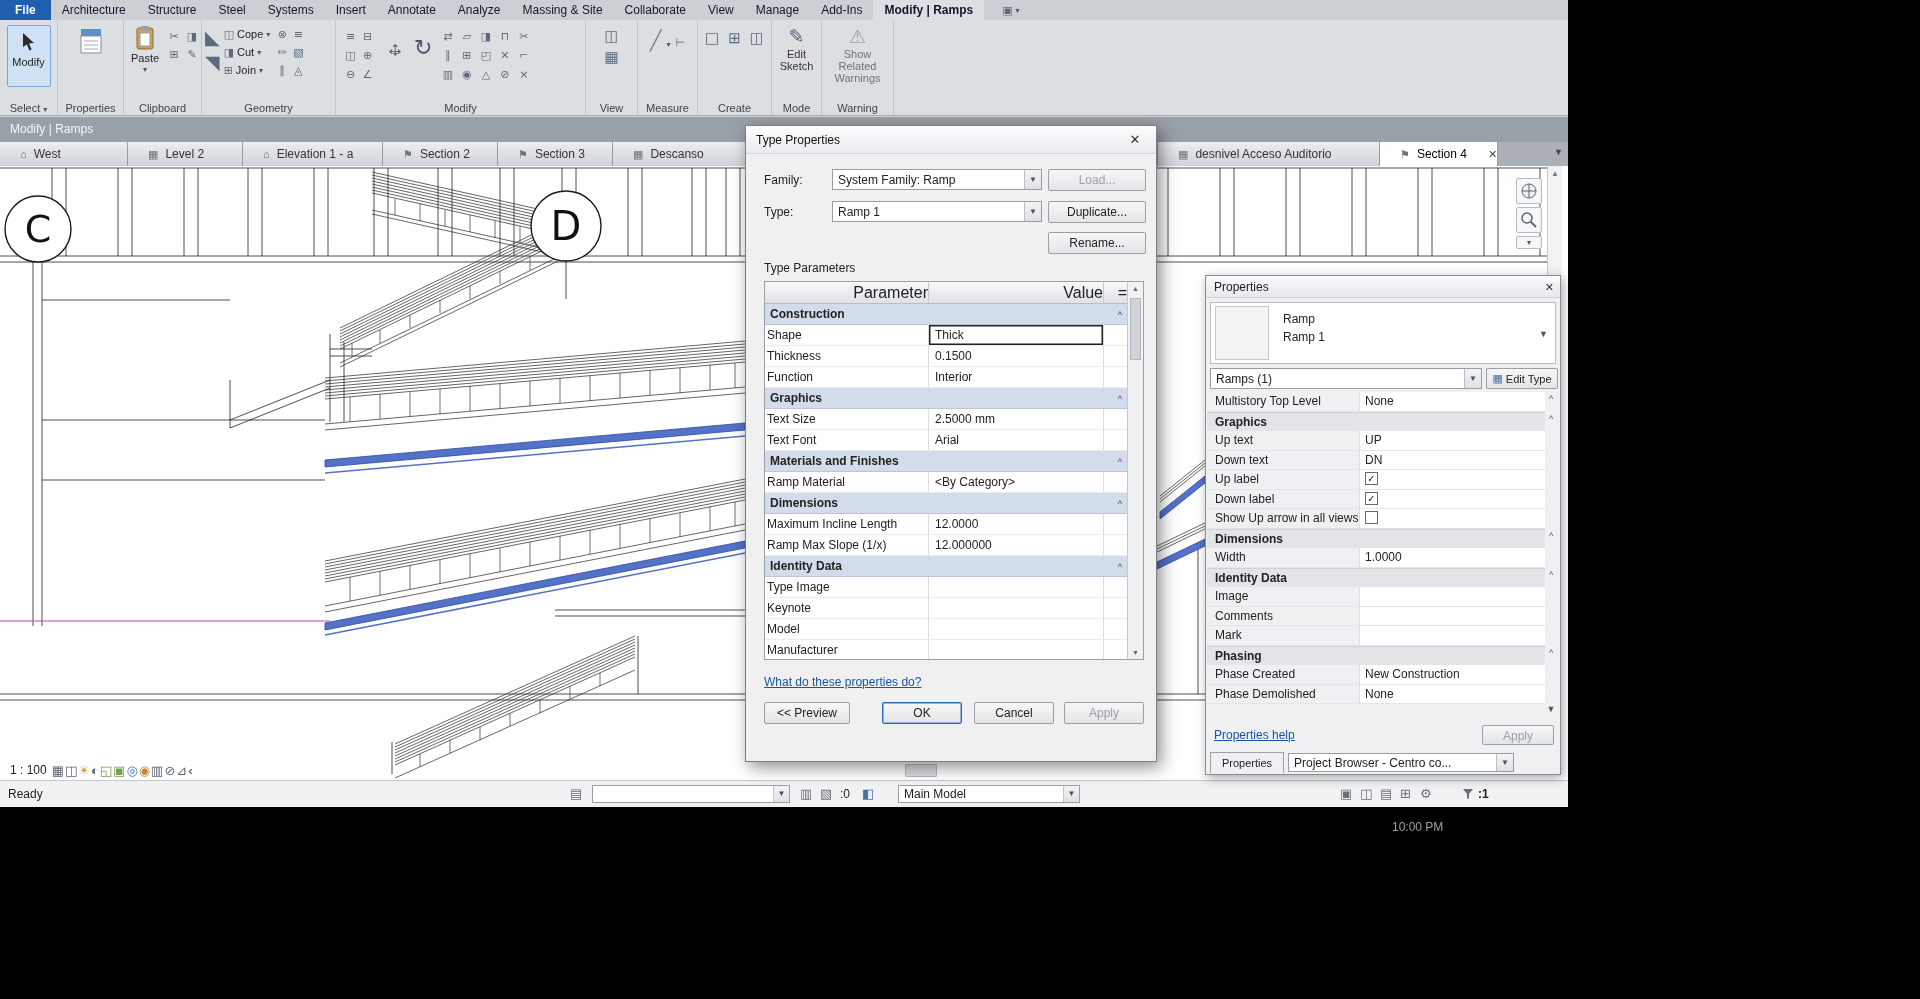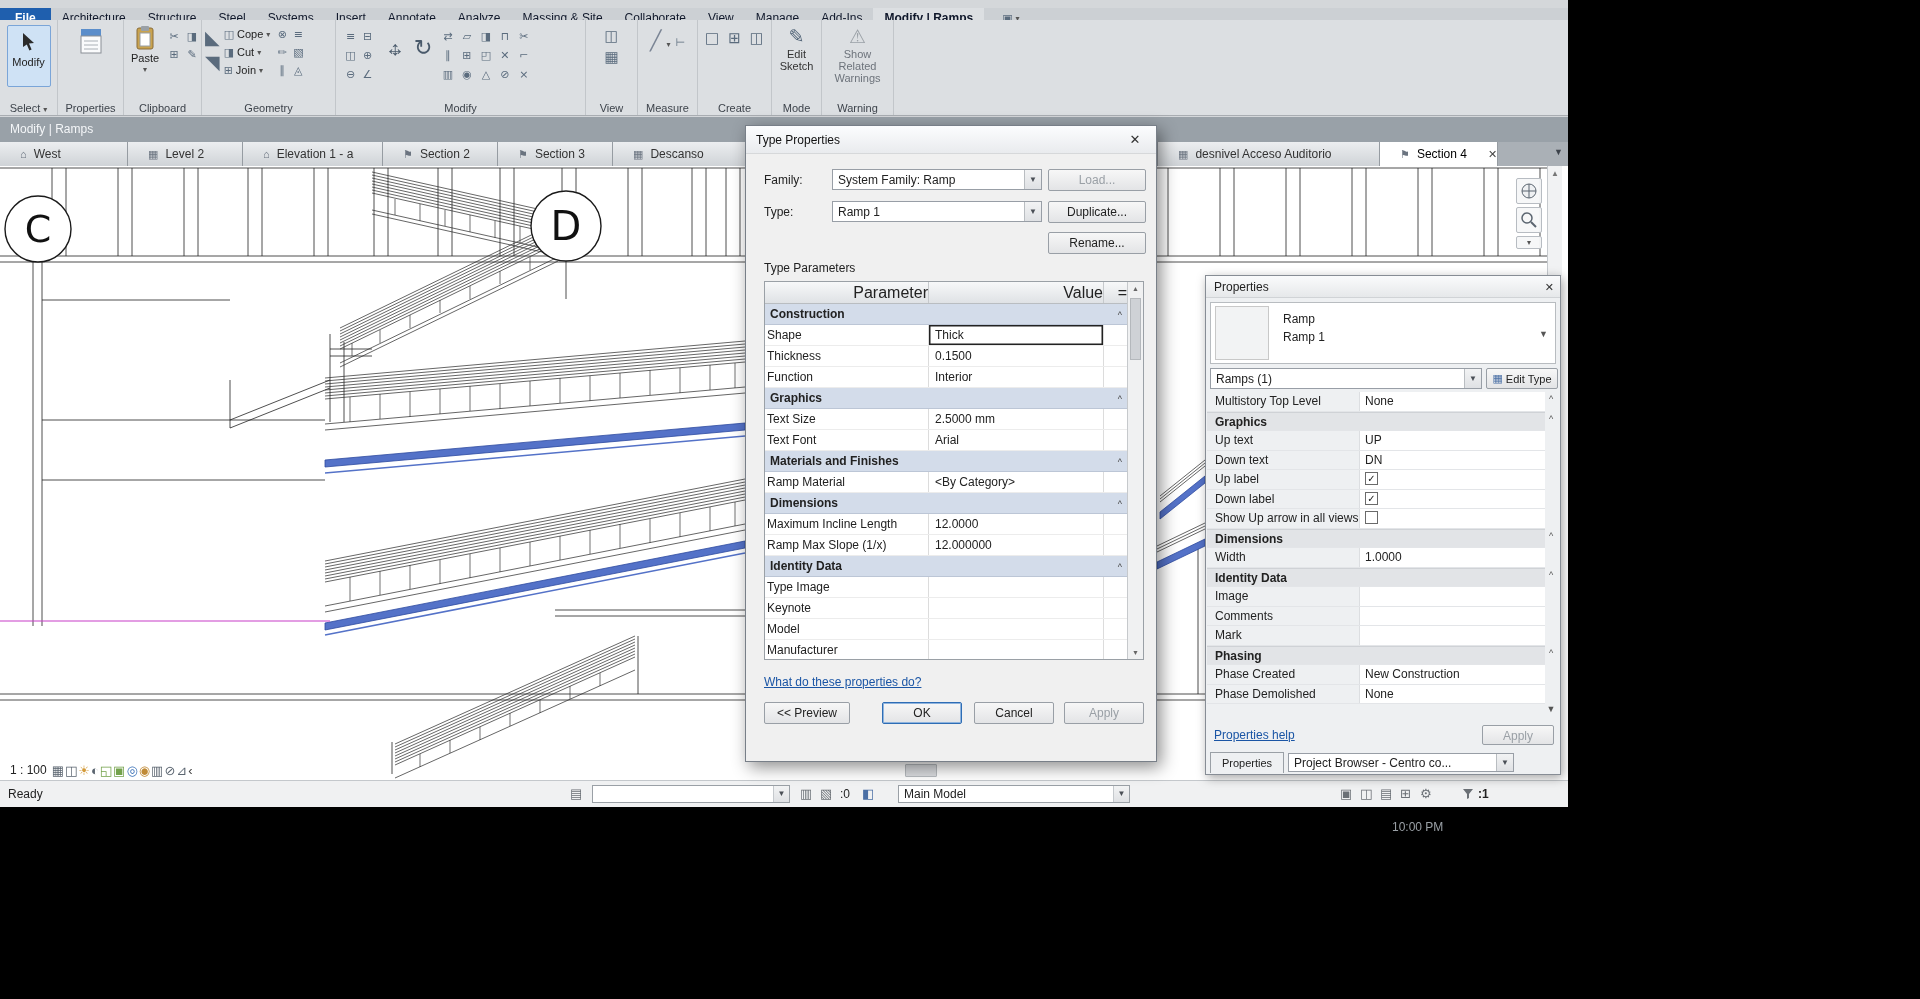--- a/index.html
+++ b/index.html
@@ -2,21 +2,21 @@
 <html><head>
 <meta charset="utf-8">
 <style>
   * { box-sizing: border-box; margin: 0; padding: 0; }
   html,body { background:#000; }
   .screen { position:relative; width:1920px; height:999px; background:#000; overflow:hidden;
             font-family:"Liberation Sans","DejaVu Sans",sans-serif; font-size:12px; color:#222; }
   .win { position:absolute; left:0; top:0; width:1568px; height:807px; background:#d4d7da; overflow:hidden; }
 
   
-  .tabbar { position:absolute; left:0; top:8px; width:100%; height:20px; background:#ccd0d4;
+  .tabbar { position:absolute; left:0; top:0; width:100%; height:20px; background:#ccd0d4;
             display:flex; align-items:stretch; }
   .tab { padding:0 11px; line-height:20px; color:#0f172a; white-space:nowrap; cursor:default; }
   .tab.file { background:#1f5fae; color:#fff; font-weight:bold; padding:0 15px; }
   .tab.active { font-weight:bold; background:#dcdfe2; }
   .ribbon-toggle { margin-left:12px; display:flex; align-items:center; gap:3px; padding:0 6px; color:#555; }
   .caret { font-size:8px; color:#555; }
 
   
   .ribbon { position:absolute; left:0; top:20px; width:100%; height:96px; background:#dcdfe2;
             border-bottom:1px solid #a9adb2; display:flex; }
@@ -477,21 +477,21 @@
       <span class="sb" style="left:8px">Ready</span>
       <span class="sic" style="left:570px">▤</span>
       <div class="scombo" style="left:592px; width:198px">
           <span class="t"></span>
           <span class="a">▼</span>
         </div>
       <span class="sic" style="left:800px">▥</span>
       <span class="sic" style="left:820px">▧</span>
       <span class="sb" style="left:840px">:0</span>
       <span class="sic" style="left:862px; color:#4a6fa5">◧</span>
-      <div class="scombo" style="left:898px; width:232px">
+      <div class="scombo" style="left:898px; width:182px">
           <span class="t">Main Model</span>
           <span class="a">▼</span>
         </div>
       <span class="sic" style="left:1340px">▣</span>
       <span class="sic" style="left:1360px">◫</span>
       <span class="sic" style="left:1380px">▤</span>
       <span class="sic" style="left:1400px">⊞</span>
       <span class="sic" style="left:1420px">⚙</span>
       <svg style="position:absolute; left:1462px; top:7px" width="12" height="12">
           <path d="M1 1H11L7 6V10L5 11V6Z" fill="#6b7076"></path>

